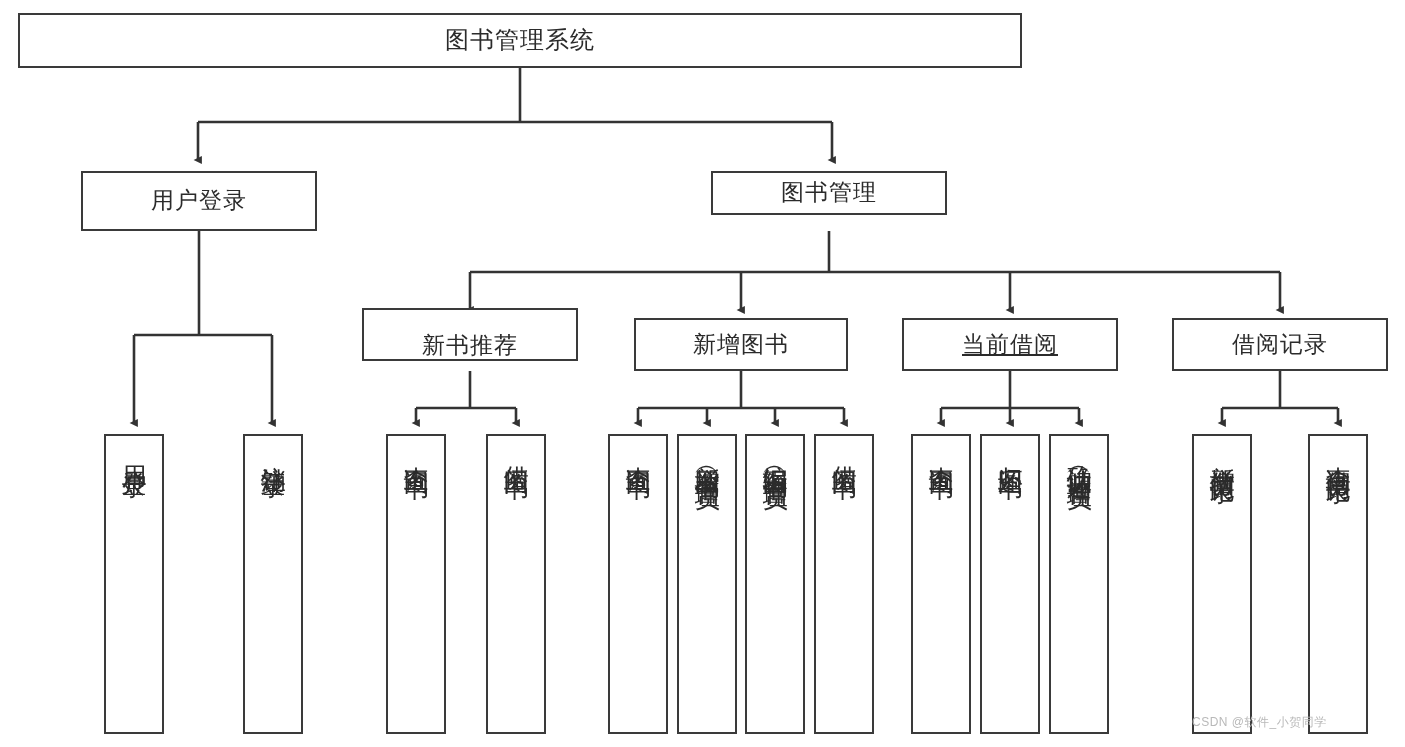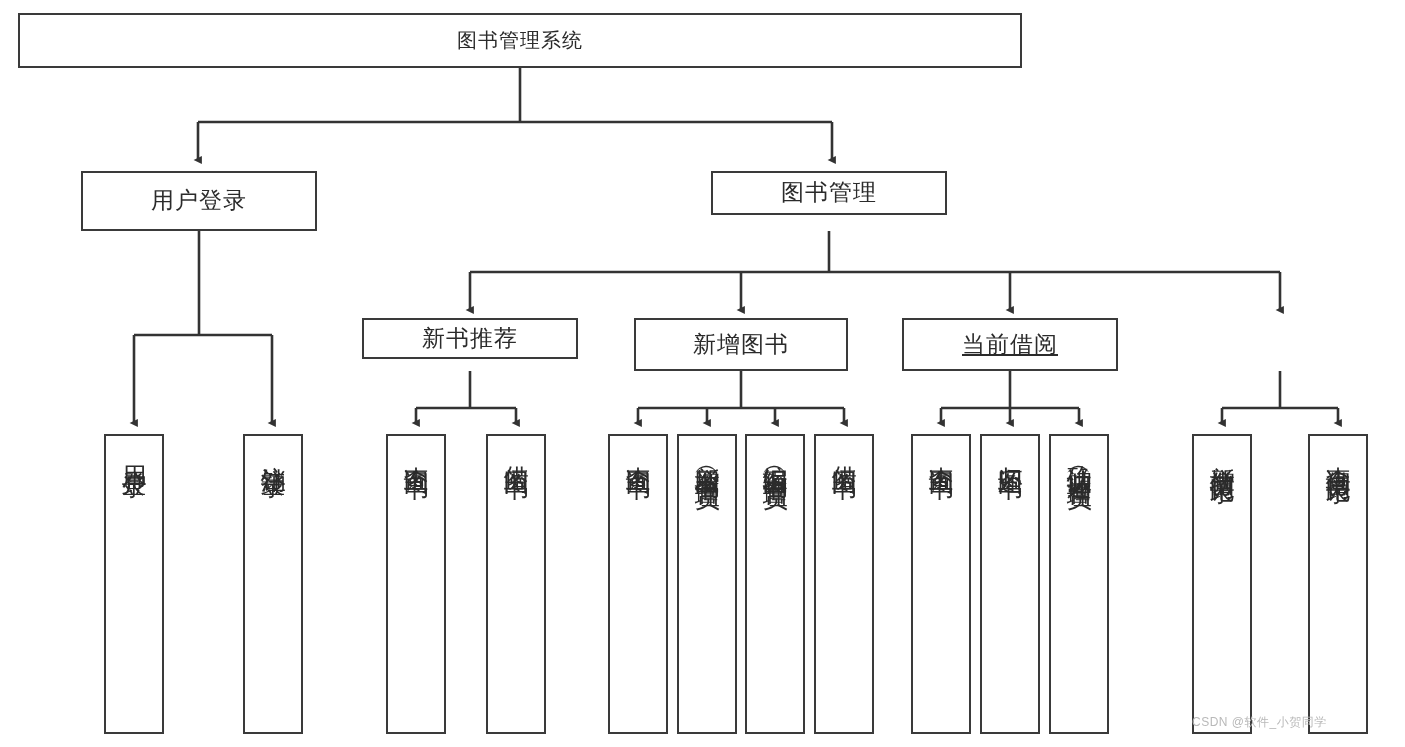--- a/index.html
+++ b/index.html
@@ -49,21 +49,21 @@
     align-items: flex-start;
     padding-top: 10px;
   }
   .node.vert .label {
     writing-mode: vertical-rl;
     text-orientation: upright;
     font-size: 25px;
     letter-spacing: 3px;
     white-space: nowrap;
   }
-  .node.root .label { font-size: 20px; font-family: Liberation Serif, serif; }
+  .node.root .label { font-size: 24px; font-family: Liberation Serif, serif; }
   .watermark {
     position: absolute;
     color: #b9b9b9;
     font-size: 12px;
     letter-spacing: 0.5px;
     white-space: nowrap;
     user-select: none;
   }
 </style>
 </head>
@@ -126,28 +126,31 @@
     <span class="label">图书管理系统</span>
   </div>
 
   <div class="node horiz" style="left:81px; top:171px; width:236px; height:60px;">
     <span class="label">用户登录</span>
   </div>
   <div class="node horiz" style="left:711px; top:171px; width:236px; height:44px;">
     <span class="label">图书管理</span>
   </div>
 
-  <div class="node horiz" style="left:362px; top:318px; width:216px; height:41px;">
+  <div class="node horiz" style="left:362px; top:308px; width:216px; height:53px;align-items:flex-end;">
     <span class="label">新书推荐</span>
   </div>
   <div class="node horiz" style="left:634px; top:318px; width:214px; height:53px;">
     <span class="label">新增图书</span>
   </div>
   <div class="node horiz" style="left:902px; top:318px; width:216px; height:53px;text-decoration:underline;">
     <span class="label">当前借阅</span>
+  </div>
+  <div class="node horiz" style="left:1172px; top:318px; width:216px; height:53px;">
+    <span class="label">借阅记录</span>
   </div>
 
   <div class="node vert" style="left:104px; top:434px; width:60px; height:300px;">
     <span class="label">用户登录</span>
   </div>
   <div class="node vert" style="left:243px; top:434px; width:60px; height:300px;">
     <span class="label">注销登录</span>
   </div>
 
   <div class="node vert" style="left:386px; top:434px; width:60px; height:300px;">

